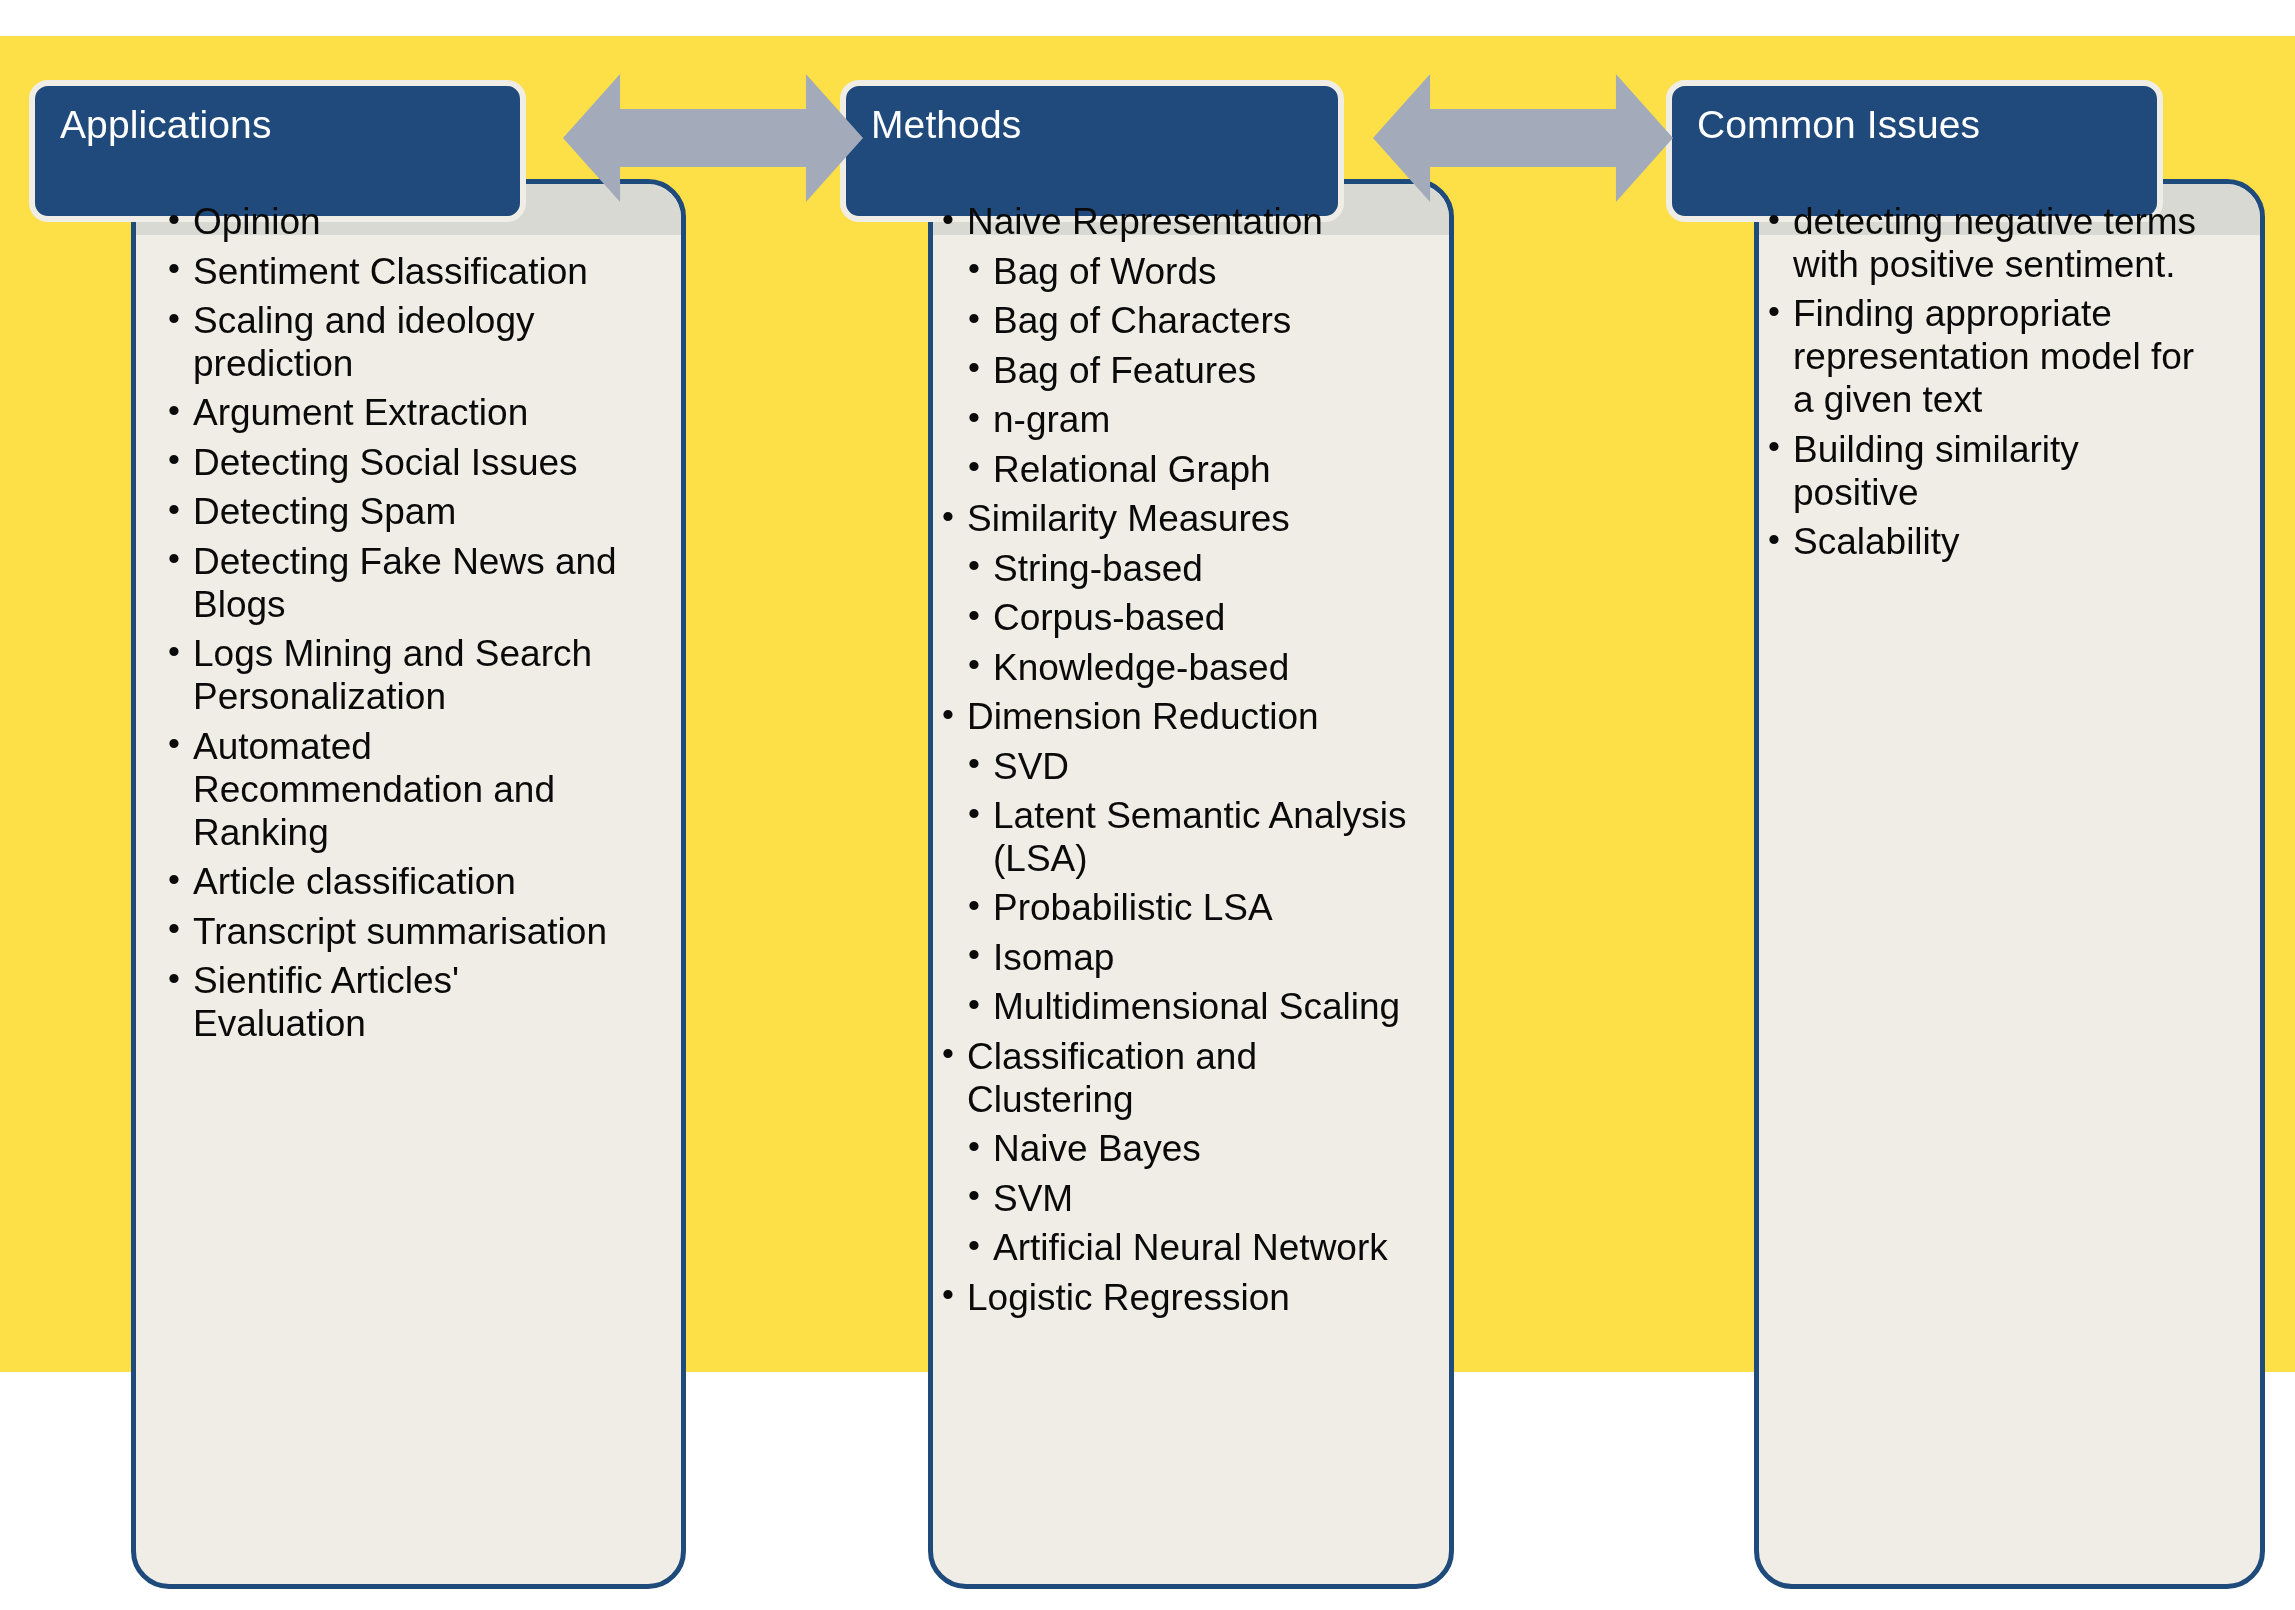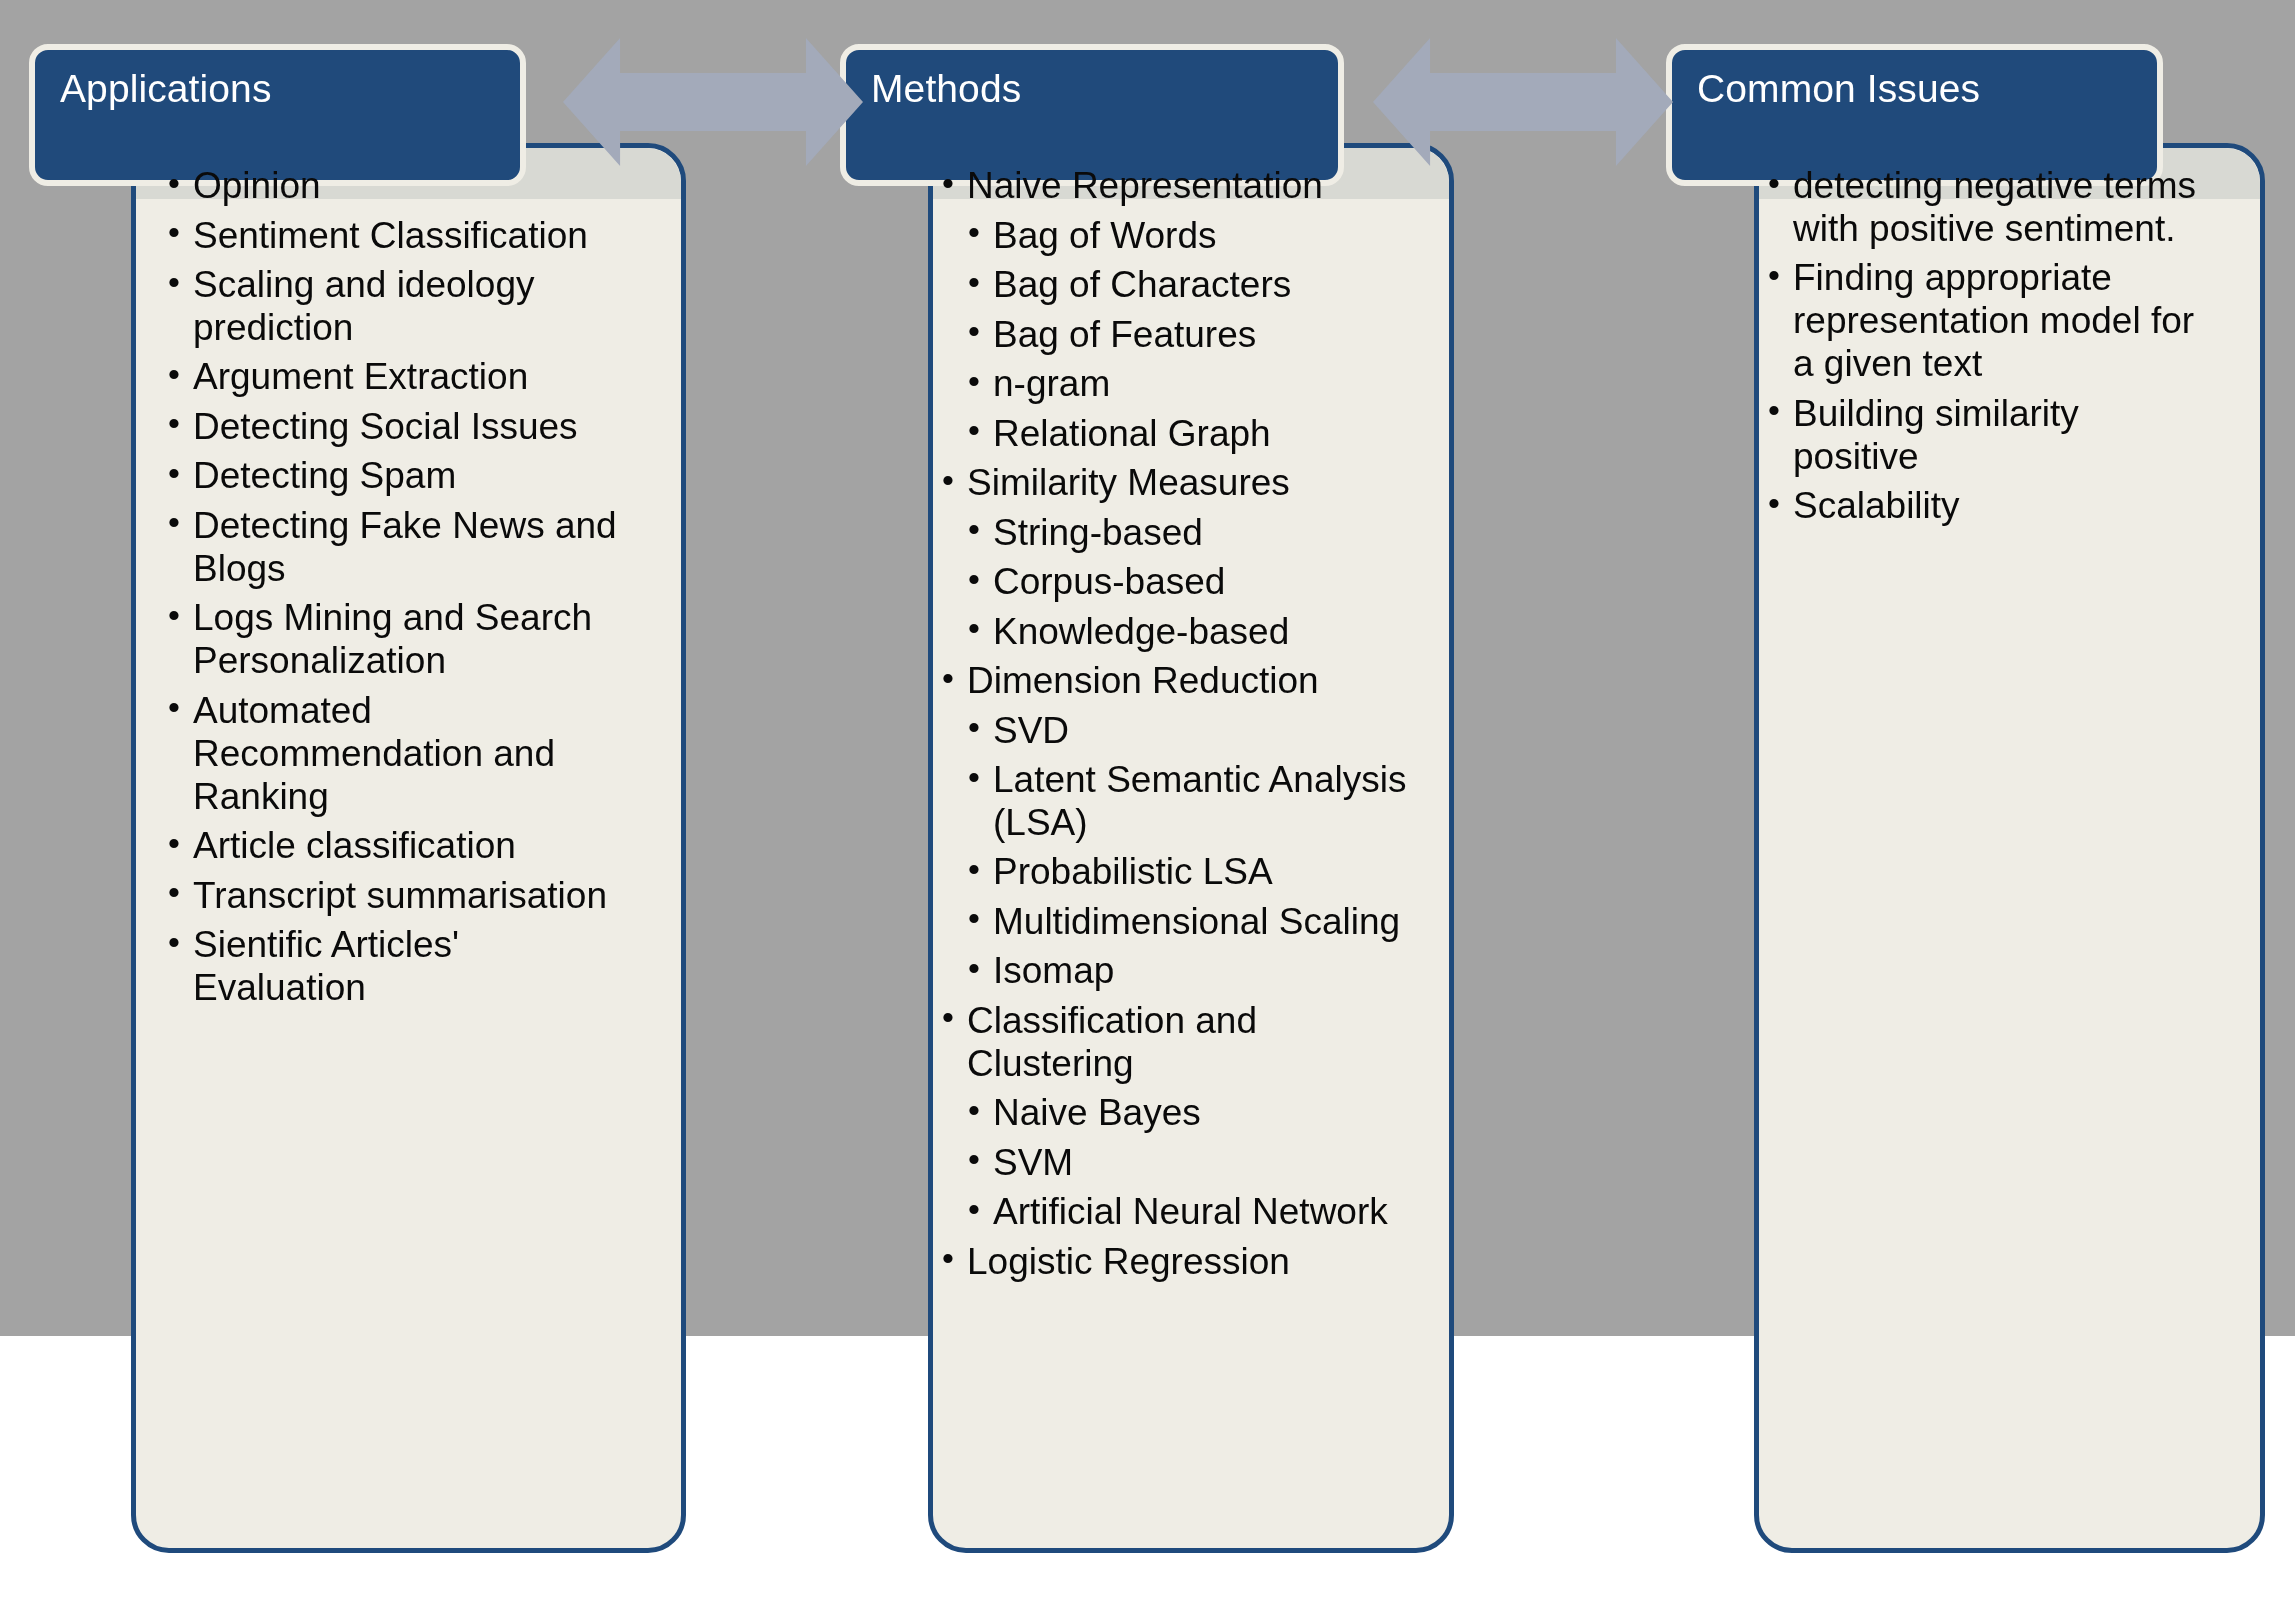--- a/index.html
+++ b/index.html
@@ -7,21 +7,22 @@
     width: 2295px; height: 1610px;
     background: #FFFFFF;
     font-family: "Liberation Sans", sans-serif;
     overflow: hidden;
   }
 
   #stage {
     position: relative;
     width: 2295px;
     height: 1336px;
-    background: #a3a3a3;
+    background: #fde047;
+    margin-top: 36px;
   }
 
   
   .col { position: absolute; top: 0; }
   #col-applications { left: 29px;   width: 658px; }
   #col-methods      { left: 840px; width: 614px; }
   #col-issues       { left: 1666px; width: 599px; }
 
   
   .panel-body {
@@ -223,24 +224,24 @@
         <li class="bitem lvl2">
           <span class="btxt">SVD</span>
         </li>
         <li class="bitem lvl2">
           <span class="btxt">Latent Semantic Analysis (LSA)</span>
         </li>
         <li class="bitem lvl2">
           <span class="btxt">Probabilistic LSA</span>
         </li>
         <li class="bitem lvl2">
+          <span class="btxt">Isomap</span>
+        </li>
+        <li class="bitem lvl2">
           <span class="btxt">Multidimensional Scaling</span>
-        </li>
-        <li class="bitem lvl2">
-          <span class="btxt">Isomap</span>
         </li>
         <li class="bitem">
           <span class="btxt">Classification and Clustering</span>
         </li>
         <li class="bitem lvl2">
           <span class="btxt">Naive Bayes</span>
         </li>
         <li class="bitem lvl2">
           <span class="btxt">SVM</span>
         </li>

